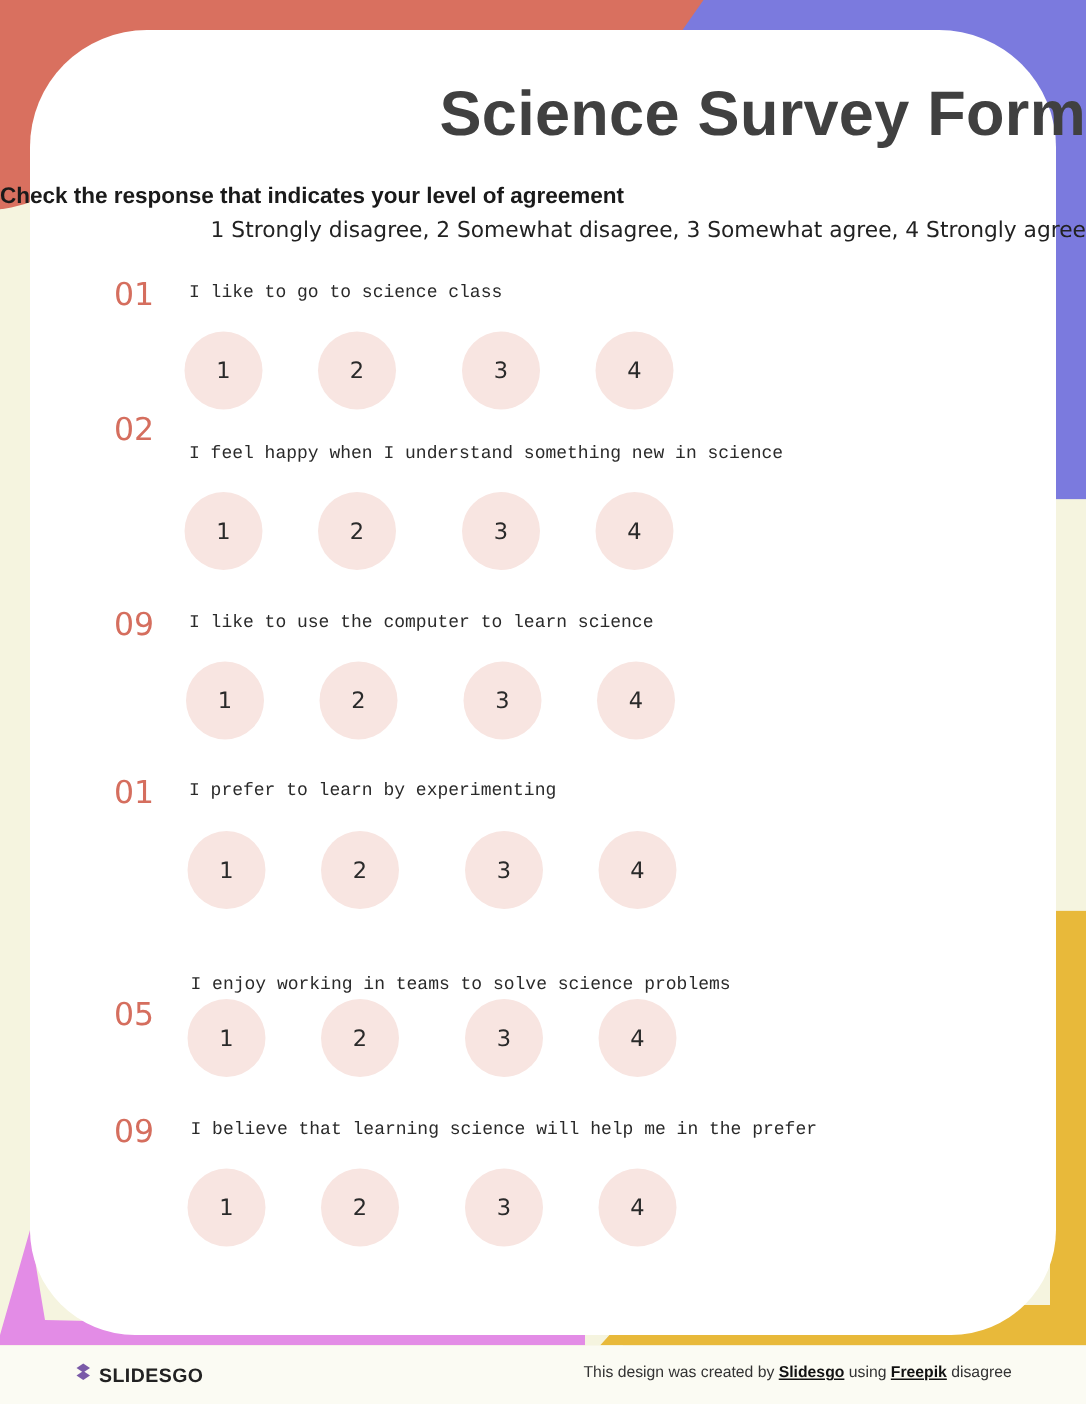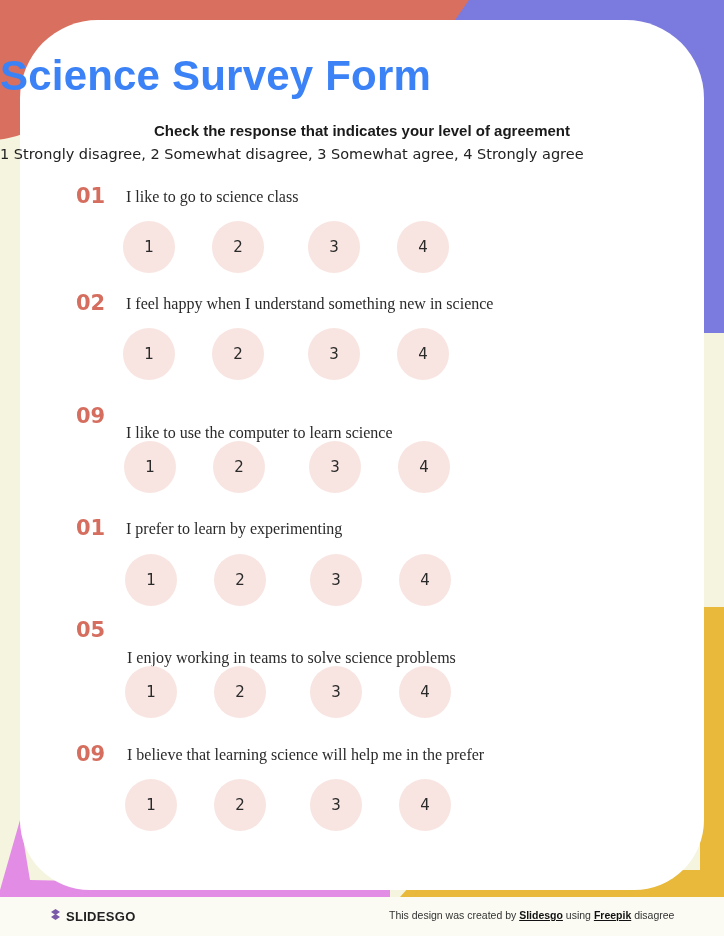--- a/index.html
+++ b/index.html
@@ -5,25 +5,25 @@
   html, body { margin:0; padding:0; }
   body { width:724px; height:936px; position:relative; overflow:hidden; background:#fbfbf3; font-family:"DejaVu Sans", sans-serif; }
   .bg { position:absolute; left:0; top:0; width:724px; height:897px; background:#f5f4df; overflow:hidden; }
   .blob-red { position:absolute; left:-60px; top:-120px; width:560px; height:260px; background:#d9705f; border-radius:0 0 300px 200px; }
   .blob-red2 { position:absolute; left:-40px; top:-20px; width:120px; height:160px; background:#d9705f; border-radius:0 0 90px 0; }
   .blob-purple { position:absolute; left:455px; top:0; width:269px; height:333px; background:#7b7ade; clip-path:polygon(14px 0,100% 0,100% 100%,0 100%,0 20px); }
   .blob-yellow { position:absolute; left:400px; top:607px; width:324px; height:290px; background:#e8b93a; clip-path:polygon(100% 0,100% 100%,0 100%,18px 270px,300px 270px,300px 0); }
   .blob-yellow2 { position:absolute; left:415px; top:870px; width:309px; height:27px; background:#e8b93a; clip-path:polygon(8px 0,100% 0,100% 100%,0 100%); }
   .blob-pink { position:absolute; left:0; top:820px; width:390px; height:77px; background:#e38ce6; clip-path:polygon(0 100%, 0 70px, 20px 0, 30px 60px, 390px 68px, 390px 100%); }
   .card { position:absolute; left:20px; top:20px; width:684px; height:870px; background:#ffffff; border-radius:78px 78px 70px 70px; }
-  .title { position:absolute; left:0; width:724px; top:52px; text-align:left; font-family:"Liberation Sans", sans-serif; font-weight:bold; font-size:42px; color:#3b82f6; letter-spacing:0.2px; }
-  .instr { position:absolute; left:0; width:724px; top:122px; text-align:center; font-family:"Liberation Sans", sans-serif; font-weight:bold; font-size:15px; color:#1a1a1a; }
-  .legend { position:absolute; left:0; width:724px; top:146px; text-align:left; font-family:"DejaVu Sans", sans-serif; font-size:14.5px; color:#222; }
-  .q-num { position:absolute; left:76px; font-family:"DejaVu Sans", sans-serif; font-weight:bold; font-size:21px; color:#d56e5e; }
-  .q-text { position:absolute; left:126px; font-family:Liberation Serif, serif; font-size:16px; color:#2a2a2a; white-space:nowrap; }
+  .title { position:absolute; left:0; width:724px; top:52px; text-align:right; font-family:"Liberation Sans", sans-serif; font-weight:bold; font-size:42px; color:#404040; letter-spacing:0.2px; }
+  .instr { position:absolute; left:0; width:724px; top:122px; font-family:"Liberation Sans", sans-serif; font-weight:bold; font-size:15px; color:#1a1a1a; }
+  .legend { position:absolute; left:0; width:724px; top:146px; text-align:right; font-family:"DejaVu Sans", sans-serif; font-size:14.5px; color:#222; }
+  .q-num { position:absolute; left:76px; font-family:"DejaVu Sans", sans-serif; font-weight:normal; font-size:21px; color:#d56e5e; }
+  .q-text { position:absolute; left:126px; font-family:Liberation Mono, monospace; font-size:12px; color:#2a2a2a; white-space:nowrap; }
   .opt { position:absolute; width:52px; height:52px; border-radius:50%; background:#f8e5e1; display:flex; align-items:center; justify-content:center; font-family:"DejaVu Sans", sans-serif; font-size:15px; color:#2a2a2a; cursor:pointer; }
   .footer-logo { position:absolute; left:49px; top:908px; display:flex; align-items:center; gap:4px; font-family:"Liberation Sans", sans-serif; font-weight:bold; font-size:13px; color:#222; letter-spacing:0.3px; }
   .footer-credit { position:absolute; left:389px; top:909px; font-family:"Liberation Sans", sans-serif; font-size:10.5px; color:#333; white-space:nowrap; }
   .footer-credit a { color:#111; font-weight:bold; text-decoration:underline; }
 </style>
 </head>
 <body>
 
 <div class="bg">
   <div class="blob-red"></div>
@@ -43,48 +43,48 @@
 <div>
   <div class="q-num" style="top:184px">01</div>
   <div class="q-text" style="top:188px">I like to go to science class</div>
   <div class="opt" style="left:123px;top:221px">1</div>
   <div class="opt" style="left:212px;top:221px">2</div>
   <div class="opt" style="left:308px;top:221px">3</div>
   <div class="opt" style="left:397px;top:221px">4</div>
 </div>
 
 <div>
-  <div class="q-num" style="top:291px">02</div>
+  <div class="q-num" style="top:274px">02</div>
   <div class="q-text" style="top:295px">I feel happy when I understand something new in science</div>
   <div class="opt" style="left:123px;top:328px">1</div>
   <div class="opt" style="left:212px;top:328px">2</div>
   <div class="opt" style="left:308px;top:328px">3</div>
   <div class="opt" style="left:397px;top:328px">4</div>
 </div>
 
 <div>
   <div class="q-num" style="top:404px">09</div>
-  <div class="q-text" style="top:424px">I like to use the computer to learn science</div>
+  <div class="q-text" style="top:408px">I like to use the computer to learn science</div>
   <div class="opt" style="left:124px;top:441px">1</div>
   <div class="opt" style="left:213px;top:441px">2</div>
   <div class="opt" style="left:309px;top:441px">3</div>
   <div class="opt" style="left:398px;top:441px">4</div>
 </div>
 
 <div>
   <div class="q-num" style="top:516px">01</div>
   <div class="q-text" style="top:520px">I prefer to learn by experimenting</div>
   <div class="opt" style="left:125px;top:554px">1</div>
   <div class="opt" style="left:214px;top:554px">2</div>
   <div class="opt" style="left:310px;top:554px">3</div>
   <div class="opt" style="left:399px;top:554px">4</div>
 </div>
 
 <div>
-  <div class="q-num" style="top:618px">05</div>
+  <div class="q-num" style="top:664px">05</div>
   <div class="q-text" style="top:649px;left:127px">I enjoy working in teams to solve science problems</div>
   <div class="opt" style="left:125px;top:666px">1</div>
   <div class="opt" style="left:214px;top:666px">2</div>
   <div class="opt" style="left:310px;top:666px">3</div>
   <div class="opt" style="left:399px;top:666px">4</div>
 </div>
 
 <div>
   <div class="q-num" style="top:742px">09</div>
   <div class="q-text" style="top:746px;left:127px">I believe that learning science will help me in the prefer</div>

